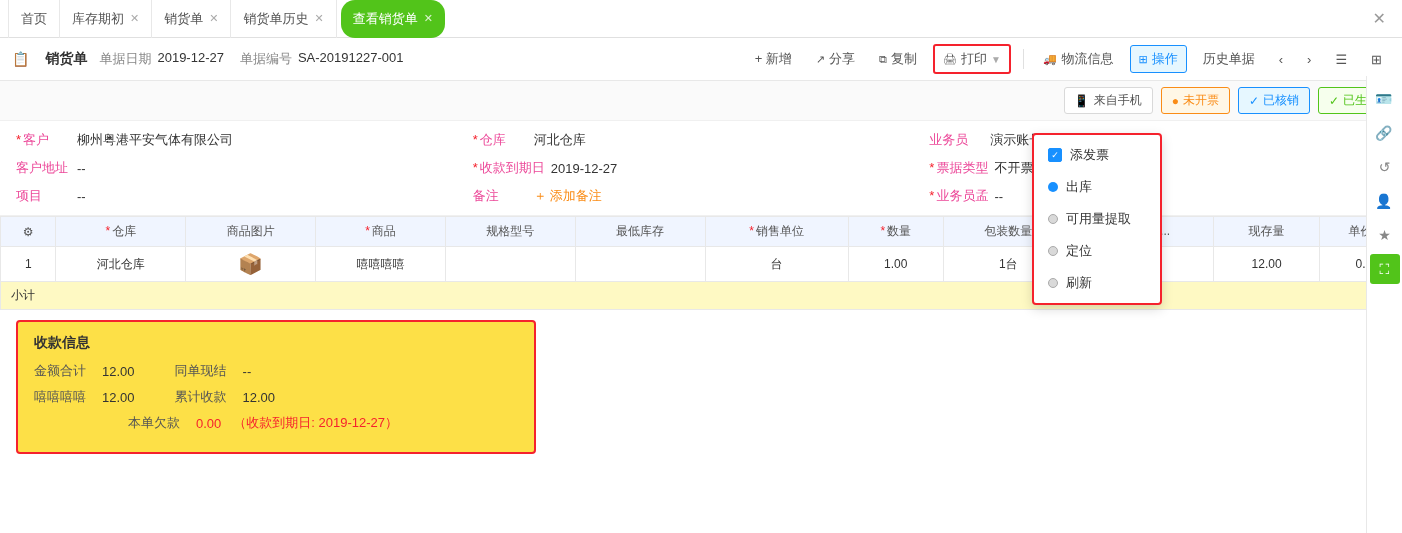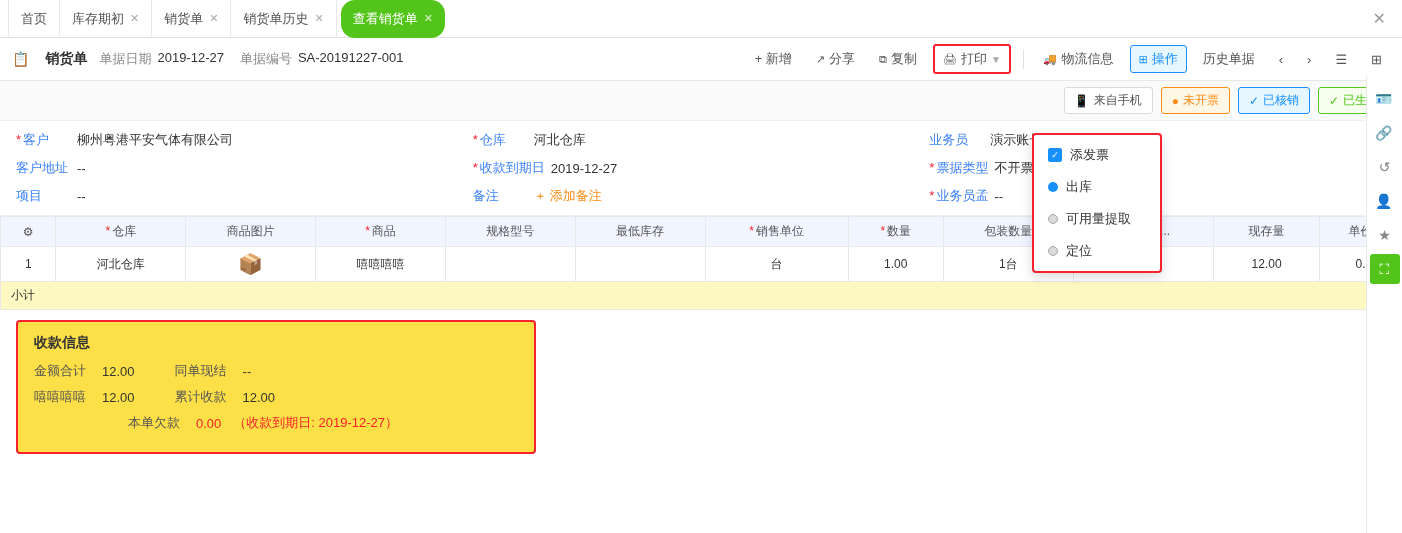--- a/index.html
+++ b/index.html
@@ -109,21 +109,21 @@
       margin-bottom: 10px;
       gap: 0;
     }
     .form-row:last-child { margin-bottom: 0; }
     .form-field {
       display: flex;
       align-items: center;
       flex: 1;
       gap: 6px;
     }
-    .form-label { color: #3b82f6; font-size: 13px; white-space: nowrap; min-width: 55px; }
+    .form-label { color: #ec4899; font-size: 13px; white-space: nowrap; min-width: 55px; }
     .form-label.required::before { content: '*'; color: #f5222d; margin-right: 2px; }
     .form-value { color: #333; font-size: 13px; }
     .form-add-btn { color: #fa8c16; cursor: pointer; display: flex; align-items: center; gap: 3px; font-size: 13px; }
 
     
     .table-section { overflow: auto; max-height: 110px; }
     table { width: 100%; border-collapse: collapse; font-size: 12px; }
     thead tr { background: #f0f5ff; }
     th {
       padding: 6px 8px;
@@ -448,20 +448,24 @@
         <span>出库</span>
       </div>
       <div class="dropdown-item">
         <span class="dropdown-dot gray"></span>
         <span>可用量提取</span>
       </div>
       <div class="dropdown-item">
         <span class="dropdown-dot gray"></span>
         <span>定位</span>
       </div>
+      <div class="dropdown-item">
+        <span class="dropdown-dot gray"></span>
+        <span>刷新</span>
+      </div>
     </div>
 
     <div class="right-sidebar">
       <div class="sidebar-icon">🪪</div>
       <div class="sidebar-icon">🔗</div>
       <div class="sidebar-icon">↺</div>
       <div class="sidebar-icon">👤</div>
       <div class="sidebar-icon">★</div>
       <div class="sidebar-icon green">⛶</div>
     </div>

